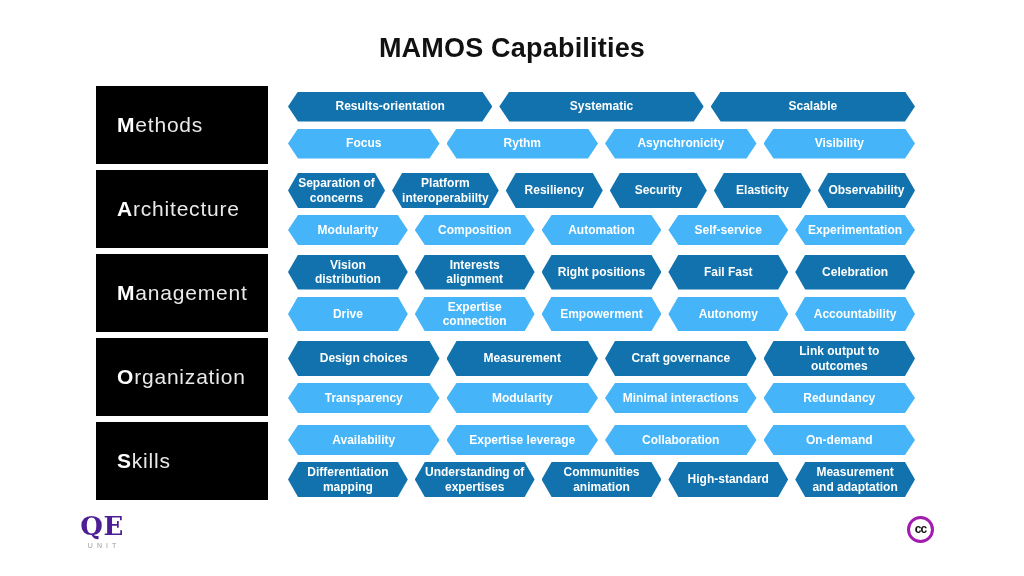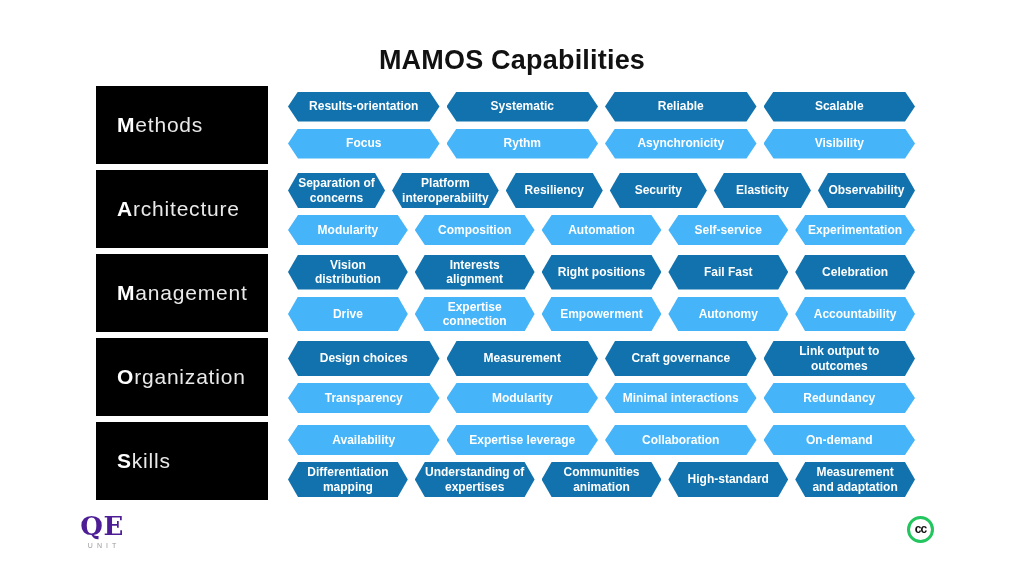--- a/index.html
+++ b/index.html
@@ -12,21 +12,21 @@
   html,body{width:1024px;height:576px;}
   body{
     background:#ffffff;
     font-family:"Liberation Sans", sans-serif;
     position:relative;
     overflow:hidden;
   }
   .page{position:absolute;inset:0;background:#fff;}
   h1.title{
     position:absolute;
-    top:45px;left:0;right:0;
+    top:33px;left:0;right:0;
     text-align:center;
     font-size:27px;
     font-weight:800;
     letter-spacing:0.2px;
     color:var(--text-dark);
   }
   .rows{
     position:absolute;
     top:86px;left:96px;
     width:819px;
@@ -96,21 +96,21 @@
     font-size:7px;
     letter-spacing:4px;
     color:#9a9a9a;
     margin-top:2px;
     padding-left:4px;
   }
   .cc-badge{
     position:absolute;
     left:907px;top:516px;
     width:27px;height:27px;
-    border:3px solid #22c55e;
+    border:3px solid #a21caf;
     border-radius:50%;
     display:flex;
     align-items:center;
     justify-content:center;
     color:#111;
     font-size:12px;
     font-weight:800;
     letter-spacing:-1px;
     padding-bottom:1px;
   }
@@ -129,23 +129,20 @@
         </div>
         <div class="chev-area">
           <div class="chev-row dark">
             <div class="chev">
               <span>Results-orientation</span>
             </div>
             <div class="chev">
               <span>Systematic</span>
             </div>
             <div class="chev">
-              <span>Reliable</span>
-            </div>
-            <div class="chev">
               <span>Scalable</span>
             </div>
           </div>
           <div class="chev-row light">
             <div class="chev">
               <span>Focus</span>
             </div>
             <div class="chev">
               <span>Rythm</span>
             </div>

